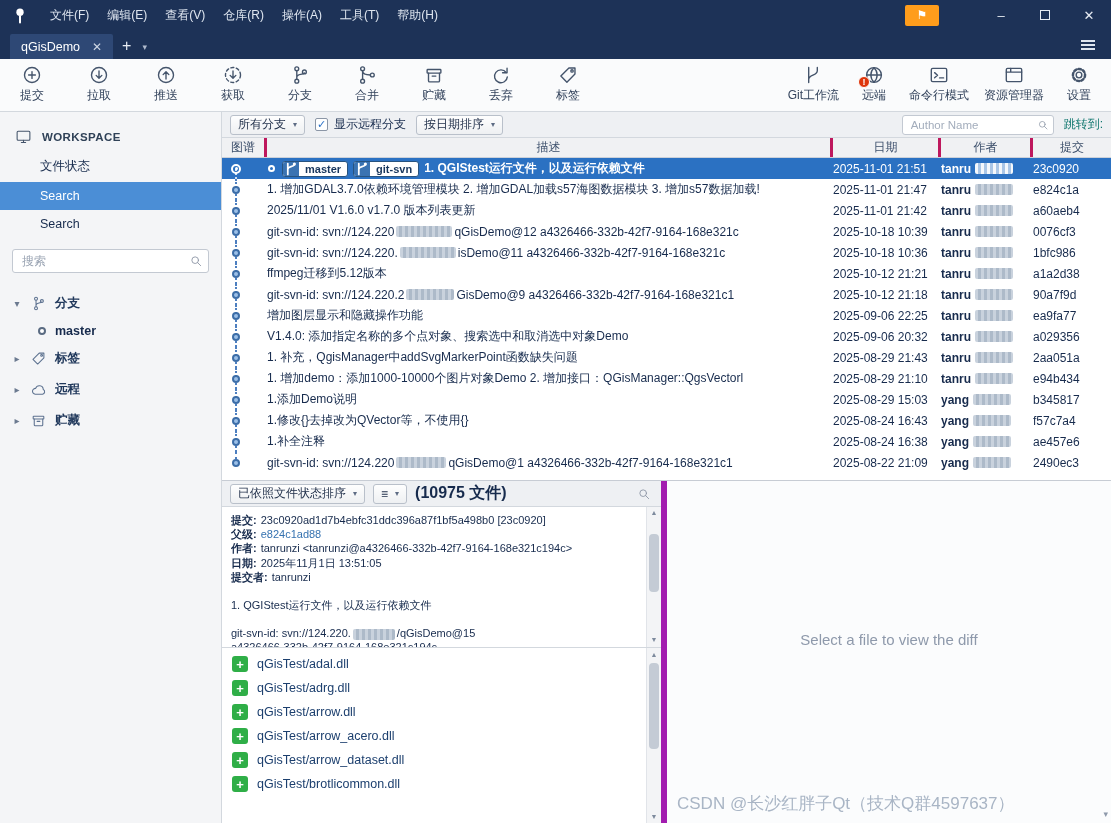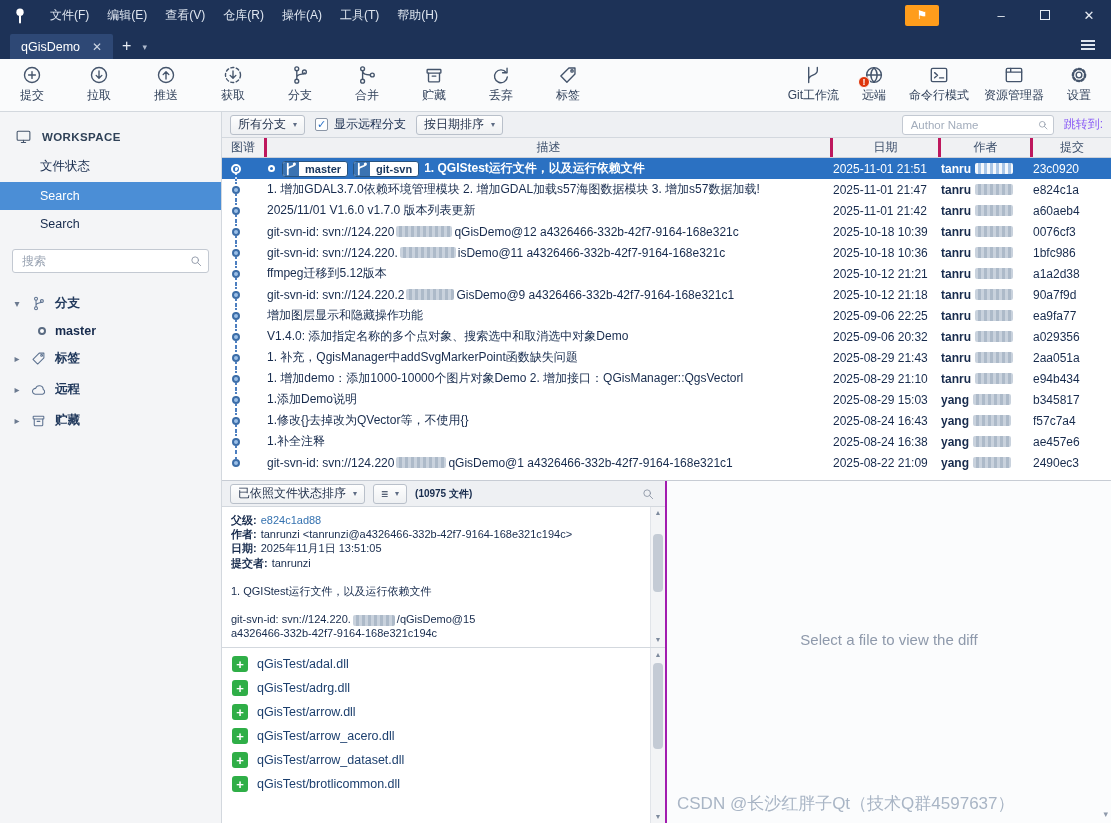--- a/index.html
+++ b/index.html
@@ -63,21 +63,21 @@
 .hfilter{height:26px;flex:0 0 26px;background:#eef0f3;border-bottom:1px solid #d3d8de;display:flex;align-items:center;gap:10px;padding:0 8px}
 .dd{height:20px;background:linear-gradient(#fefefe,#eef0f2);border:1px solid #b9c0ca;border-radius:3px;display:inline-flex;align-items:center;gap:7px;padding:0 7px;font-size:12px;color:#22314b;white-space:nowrap}
 .ddc{font-size:8px;color:#5e6c84}
 .chk{display:flex;align-items:center;gap:6px;font-size:12px;color:#172b4d}
 .chk .box{width:13px;height:13px;background:#fff;border:1px solid #8b96a6;border-radius:2px;display:flex;align-items:center;justify-content:center;font-size:11px;color:#2b72c8;font-weight:bold;line-height:1}
 .author{position:relative}
 .author input{width:152px;height:20px;border:1px solid #c3c9d2;border-radius:3px;background:#fff;padding:0 22px 0 8px;font-size:11.5px;color:#172b4d;outline:none}
 .author input::placeholder{color:#a3adbc}
 .author .icn{position:absolute;right:5px;top:4px;width:12px;height:12px}
 .author .icn svg{stroke:#8a94a4}
-.jump{font-size:12px;color:#8b5cf6;white-space:nowrap}
+.jump{font-size:12px;color:#0f766e;white-space:nowrap}
 
 
 .thead{display:flex;height:20px;flex:0 0 20px;background:#f0f1f3;border-bottom:1px solid #ccd1d9;font-size:12px;color:#3c4f6b}
 .th{display:flex;align-items:center;justify-content:center;border-right:3px solid #be185d}
 .th:last-child{border-right:none}
 .col-g{width:45px;flex:0 0 45px}
 .col-d{flex:1;min-width:0}
 .col-dt{width:108px;flex:0 0 108px}
 .col-a{width:92px;flex:0 0 92px}
 .col-h{width:78px;flex:0 0 78px}
@@ -98,23 +98,23 @@
 .badge{display:inline-flex;align-items:center;height:16px;border:1px solid #27537f;border-radius:3px;overflow:hidden;margin-right:5px;flex:0 0 auto;background:#fff}
 .badge .bi{width:16px;height:100%;background:#3a73b2;display:flex;align-items:center;justify-content:center}
 .badge .bt{padding:0 6px;font-size:11px;font-weight:bold;color:#17365d}
 .censor{display:inline-block;height:11px;border-radius:2px;background:repeating-linear-gradient(90deg,#c9d2dd 0 3px,#adbac9 3px 6px);margin:0 2px;vertical-align:middle;flex:0 0 auto}
 .crow.sel .censor{background:repeating-linear-gradient(90deg,rgba(255,255,255,.95) 0 3px,rgba(255,255,255,.6) 3px 6px)}
 .c-date,.c-hash{font-weight:400;white-space:nowrap;overflow:hidden}
 .c-auth{font-weight:600;display:flex;align-items:center;gap:2px;white-space:nowrap;overflow:hidden}
 
 
 .bottom{flex:1;display:flex;border-top:1px solid #c7ccd4;min-height:0}
-.bleft{width:445px;flex:0 0 445px;border-right:2px solid #a21caf;display:flex;flex-direction:column;min-height:0}
+.bleft{width:445px;flex:0 0 445px;border-right:6px solid #a21caf;display:flex;flex-direction:column;min-height:0}
 .bfilter{height:26px;flex:0 0 26px;background:#eef0f3;border-bottom:1px solid #d3d8de;display:flex;align-items:center;gap:8px;padding:0 8px}
-.fcount{font-size:10px;font-weight:bold;color:#172b4d;white-space:nowrap}
+.fcount{font-size:16px;font-weight:bold;color:#172b4d;white-space:nowrap}
 .bsearch{width:14px;height:14px;margin-left:auto;margin-right:2px}
 .bsearch svg{stroke:#8a94a4}
 .details{flex:0 0 141px;position:relative;background:#fff;border-bottom:1px solid #d3d8de;padding:6px 22px 6px 9px;font-size:11px;line-height:14.2px;color:#172b4d;overflow:hidden}
 .dline{white-space:nowrap;overflow:hidden}
 .dline .lb{font-weight:bold;margin-right:4px}
 .dline .lk{color:#3572b0}
 .dline.blank{height:14px}
 .scroll{position:absolute;right:0;top:0;bottom:0;width:15px;background:#f3f4f6;border-left:1px solid #e1e4e9;display:flex;flex-direction:column;align-items:center}
 .scroll .ar{height:13px;font-size:7px;color:#7d8a9d;display:flex;align-items:center;justify-content:center;width:100%}
 .scroll .track{flex:1;width:100%;position:relative}
@@ -682,20 +682,21 @@
             <span class="bsearch icn">
                 <svg viewBox="0 0 24 24">
                   <circle cx="10.6" cy="10.6" r="5.7"></circle>
                   <path d="M14.9 14.9L20 20"></path>
                 </svg>
               </span>
           </div>
 
           <div class="details">
             <div>
+                <div class="dline"><span class="lb">提交:</span><span>23c0920ad1d7b4ebfc31ddc396a87f1bf5a498b0 [23c0920]</span></div>
                 <div class="dline"><span class="lb">父级:</span><span class="lk">e824c1ad88</span></div>
                 <div class="dline"><span class="lb">作者:</span><span>tanrunzi &lt;tanrunzi@a4326466-332b-42f7-9164-168e321c194c&gt;</span></div>
                 <div class="dline"><span class="lb">日期:</span><span>2025年11月1日 13:51:05</span></div>
                 <div class="dline"><span class="lb">提交者:</span><span>tanrunzi</span></div>
                 <div class="dline blank"></div>
                 <div class="dline"><span>1. QGIStest运行文件，以及运行依赖文件</span></div>
                 <div class="dline blank"></div>
                 <div class="dline"><span>git-svn-id: svn://124.220.</span><span class="censor" style="width: 42px;"></span><span>/qGisDemo@15</span></div>
                 <div class="dline"><span>a4326466-332b-42f7-9164-168e321c194c</span></div>
               </div>

